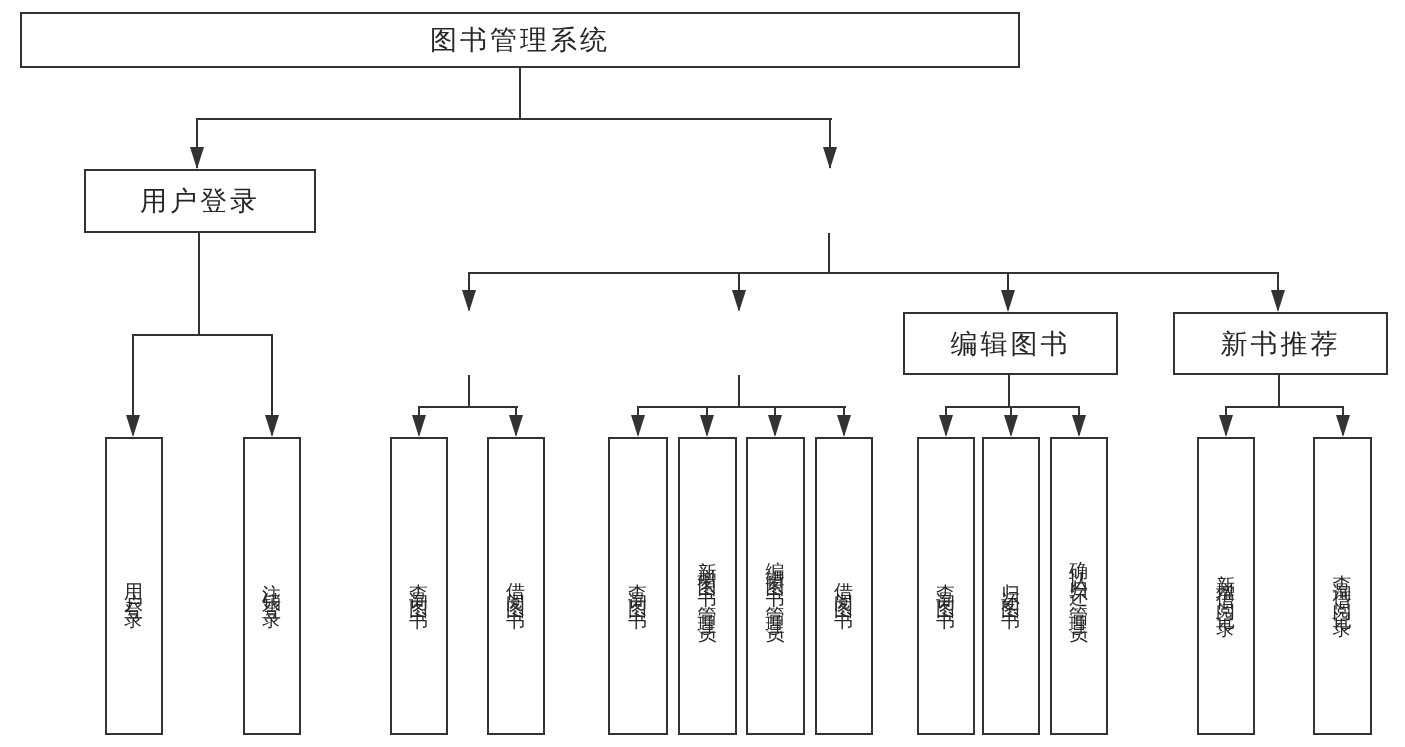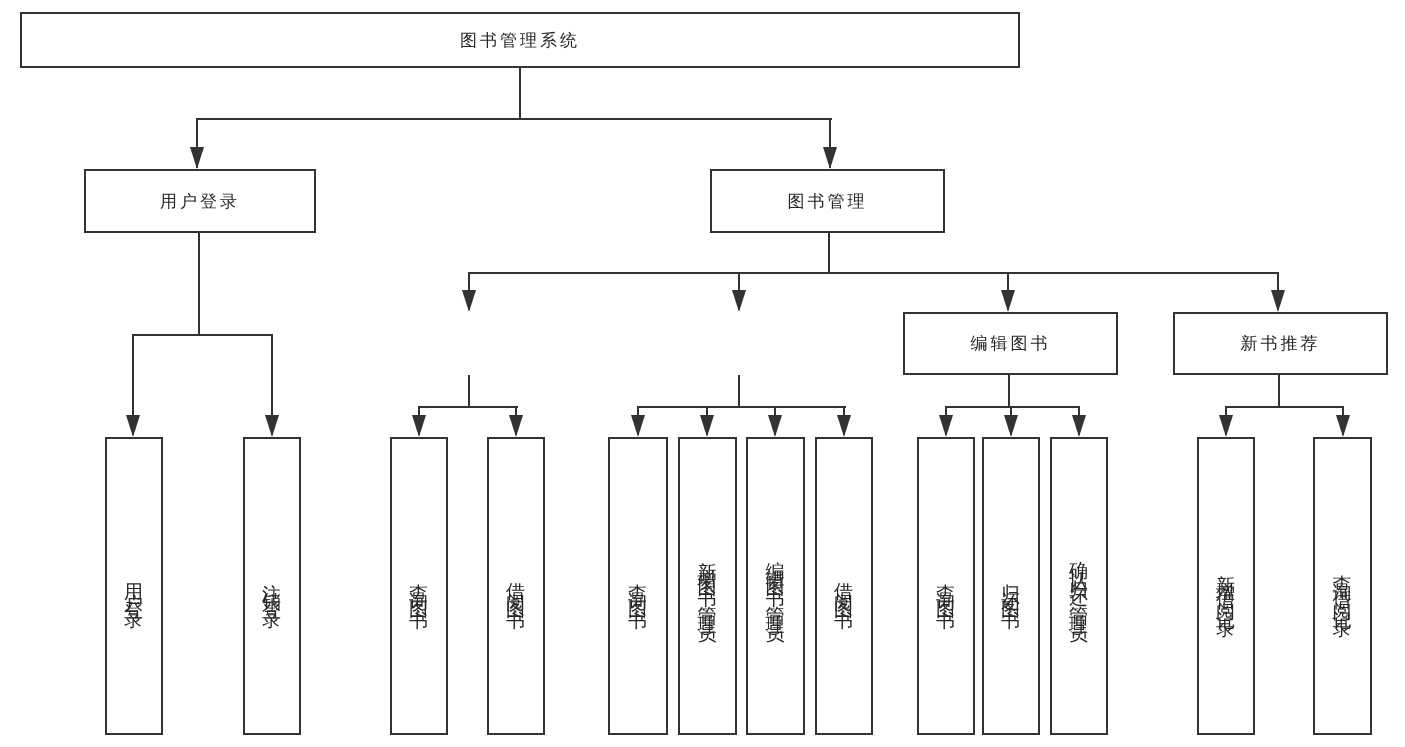--- a/index.html
+++ b/index.html
@@ -5,21 +5,21 @@
   html,body { margin:0; padding:0; background:#ffffff; }
   #canvas {
     position:relative; width:1405px; height:747px; background:#ffffff;
     font-family:"Liberation Sans","DejaVu Sans",sans-serif; overflow:hidden;
   }
   .box {
     position:absolute; border:2px solid #333333; background:#ffffff;
     box-sizing:border-box; display:flex; align-items:center; justify-content:center;
     color:#262626;
   }
-  .box.h { font-size:17px; letter-spacing:3px; white-space:nowrap; }
+  .box.h { font-size:27px; letter-spacing:3px; white-space:nowrap; }
   .box.v .vt {
     writing-mode:vertical-rl; text-orientation:mixed;
     font-size:19px; letter-spacing:9px; line-height:1;
   }
   .line { position:absolute; background:#333333; }
   .arrow {
     position:absolute; width:0; height:0;
     border-left:7px solid transparent; border-right:7px solid transparent;
     border-top:22px solid #333333;
   }
@@ -89,21 +89,20 @@
   <div class="line" style="left:1225px;top:406px;width:119px;height:2px;"></div>
   <div class="line" style="left:1225px;top:406px;width:2px;height:29px;"></div>
   <div class="arrow" style="left:1219px;top:415px;"></div>
   <div class="line" style="left:1342px;top:406px;width:2px;height:29px;"></div>
   <div class="arrow" style="left:1336px;top:415px;"></div>
 
   <div class="box h" style="left:20px;top:12px;width:1000px;height:56px;">图书管理系统</div>
 
   <div class="box h" style="left:84px;top:169px;width:232px;height:64px;">用户登录</div>
 
-  <div class="box h" style="left:710px;top:169px;width:235px;height:64px;">图书管理</div>
 
 
 
   <div class="box h" style="left:903px;top:312px;width:215px;height:63px;">编辑图书</div>
 
   <div class="box h" style="left:1173px;top:312px;width:215px;height:63px;">新书推荐</div>
 
   <div class="box v" style="left:105px;top:437px;width:58px;height:298px;">
     <span class="vt">用户登录</span>
   </div>

